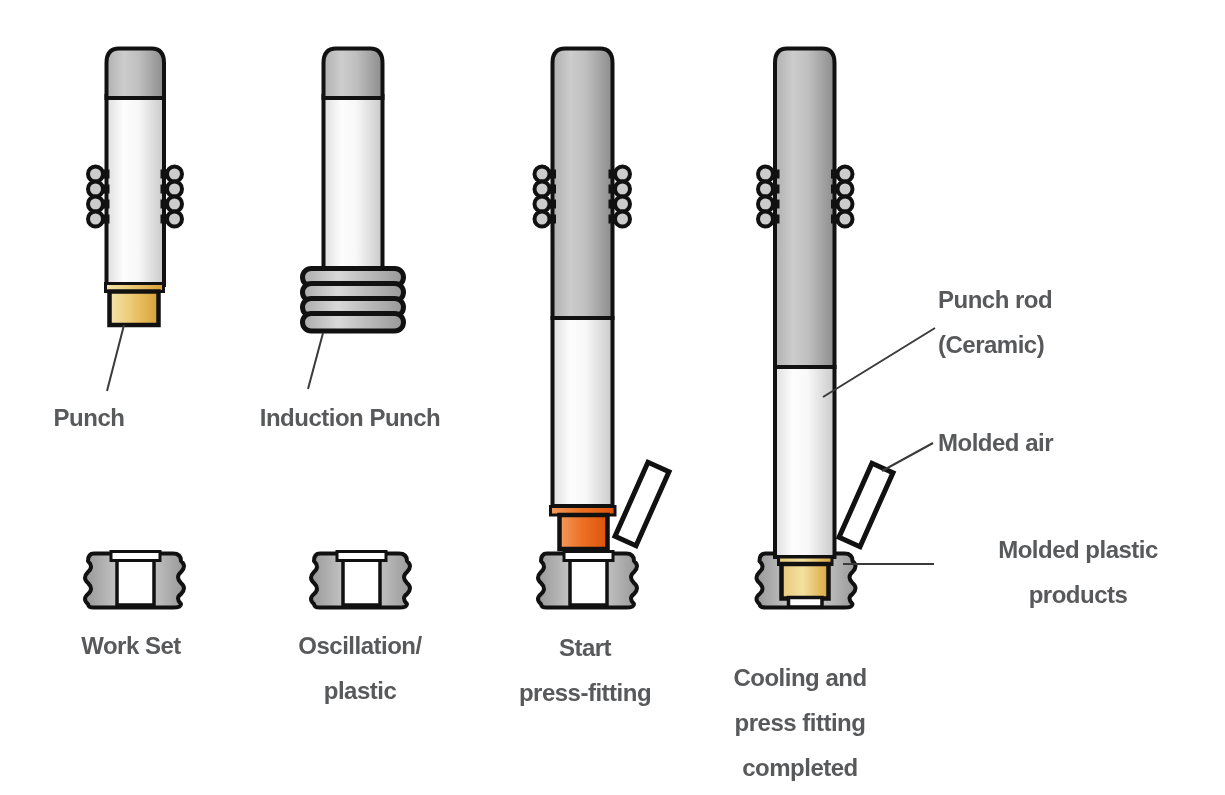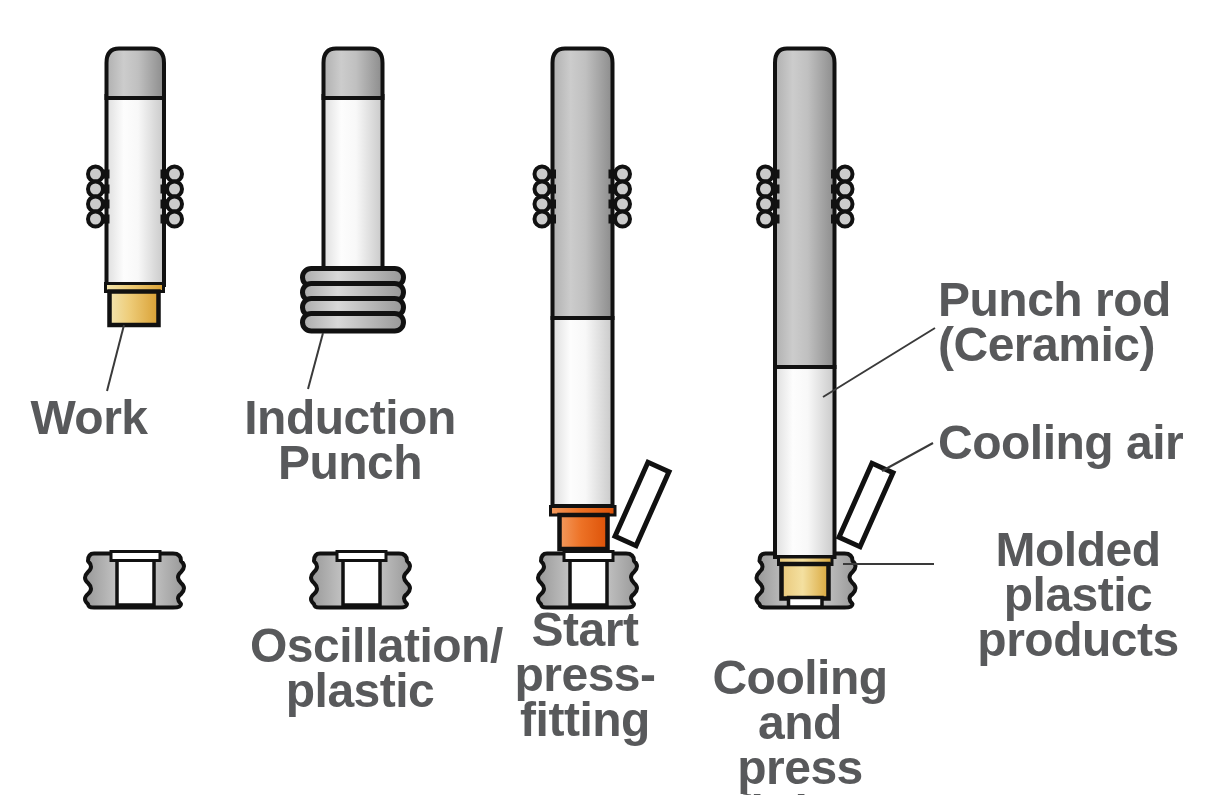--- a/index.html
+++ b/index.html
@@ -6,21 +6,21 @@
   .canvas{
     position:relative;
     width:1225px;height:795px;
     background:#ffffff;
     overflow:hidden;
     font-family:"Liberation Sans", sans-serif;
   }
   .lbl{
     position:absolute;
     font-weight:700;
-    font-size:48px;
+    font-size:24px;
     line-height:45px;
     letter-spacing:-0.5px;
     color:var(--label_text,#58595b);
     white-space:pre-line;
   }
   .lbl.center{text-align:center;}
   .lbl.left{text-align:left;}
   svg{position:absolute;left:0;top:0;}
 </style>
 </head>
@@ -168,30 +168,31 @@
       </g>
     </g>
 
     <g stroke="#3a3a3a" stroke-width="2">
       <line x1="935" y1="328" x2="823" y2="397"></line>
       <line x1="933" y1="443" x2="882" y2="471"></line>
       <line x1="843" y1="564" x2="934" y2="564"></line>
     </g>
   </svg>
 
-  <div class="lbl center" style="left:19px;top:395px;width:140px;">Work</div>
+  <div class="lbl center" style="left:19px;top:395px;width:140px;">Punch</div>
   <div class="lbl center" style="left:225px;top:395px;width:250px;">Induction Punch</div>
 
+  <div class="lbl center" style="left:31px;top:623px;width:200px;">Work Set</div>
   <div class="lbl center" style="left:250px;top:623px;width:220px;">Oscillation/
 plastic</div>
-  <div class="lbl center" style="left:465px;top:607px;width:240px;">Start
+  <div class="lbl center" style="left:465px;top:625px;width:240px;">Start
 press-fitting</div>
   <div class="lbl center" style="left:680px;top:655px;width:240px;">Cooling and
 press fitting
 completed</div>
 
   <div class="lbl left" style="left:938px;top:277px;width:270px;">Punch rod
 (Ceramic)</div>
-  <div class="lbl left" style="left:938px;top:420px;width:270px;">Cooling air</div>
+  <div class="lbl left" style="left:938px;top:420px;width:270px;">Molded air</div>
   <div class="lbl left" style="left:938px;top:527px;width:280px;text-align:center;">Molded plastic
 products</div>
 
 </div>
 
 </body></html>

